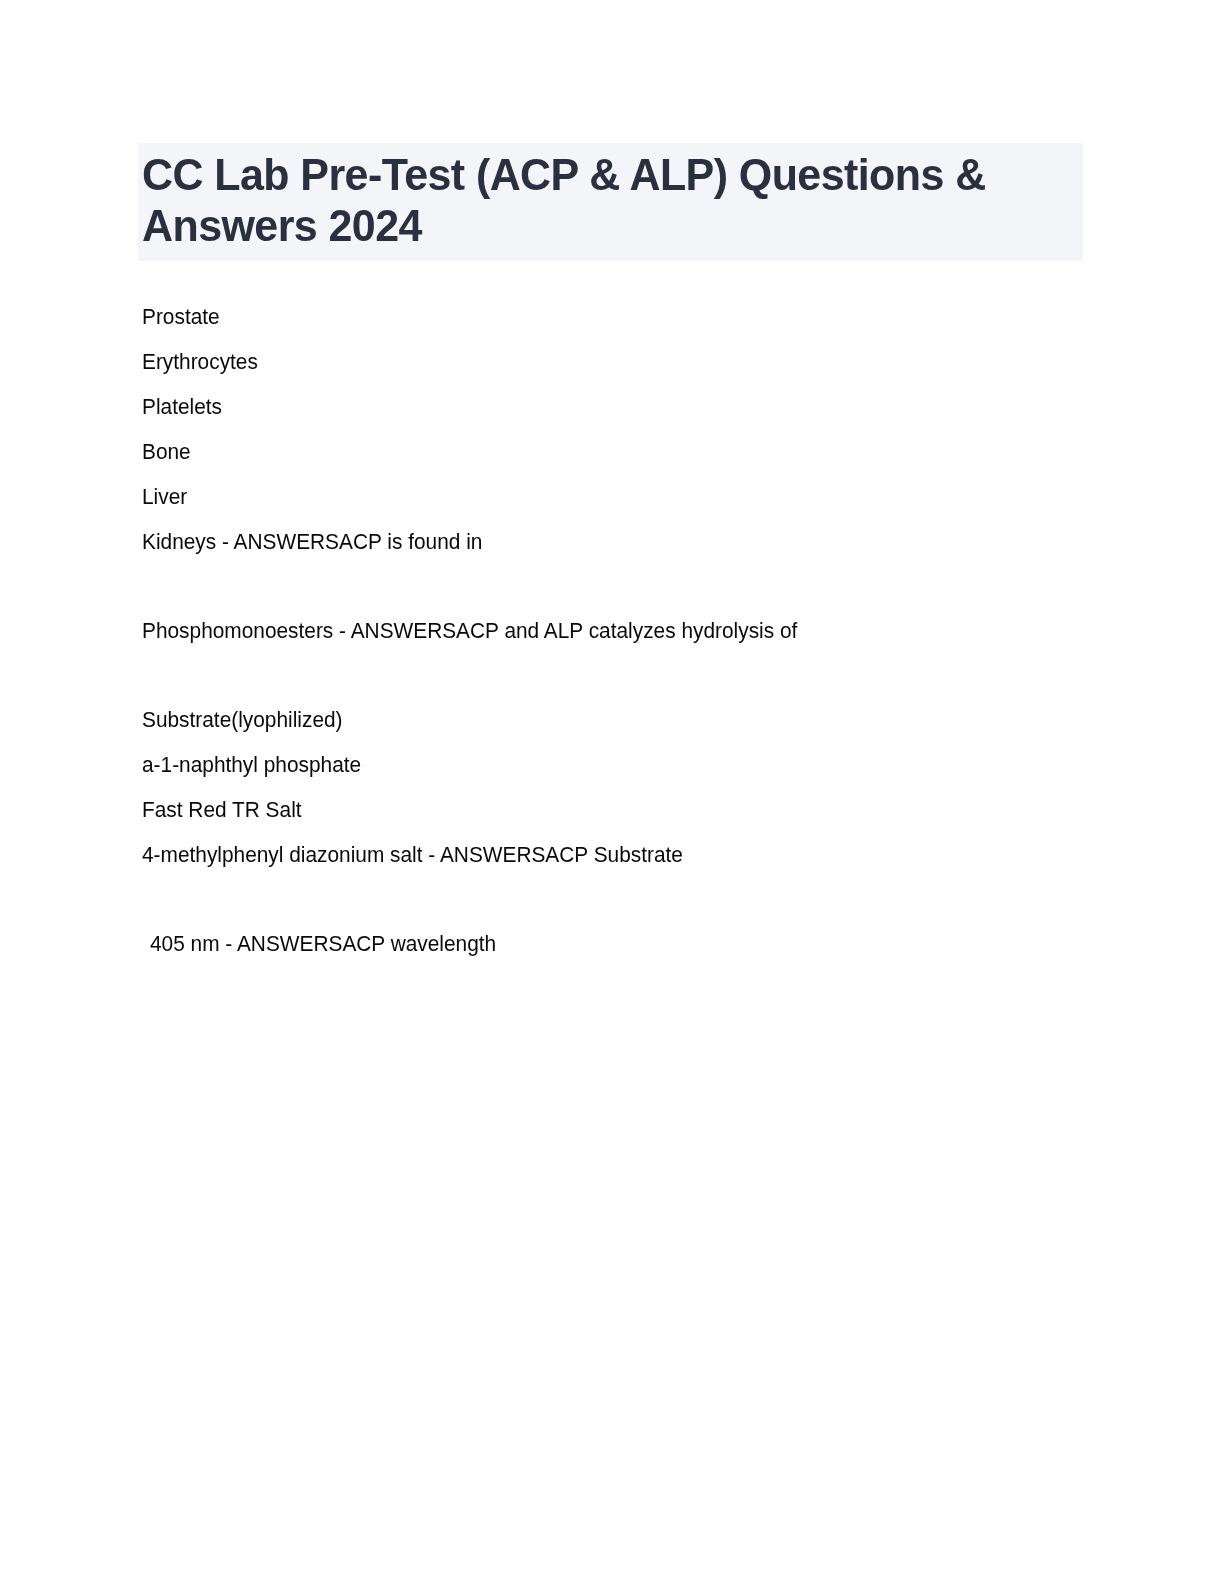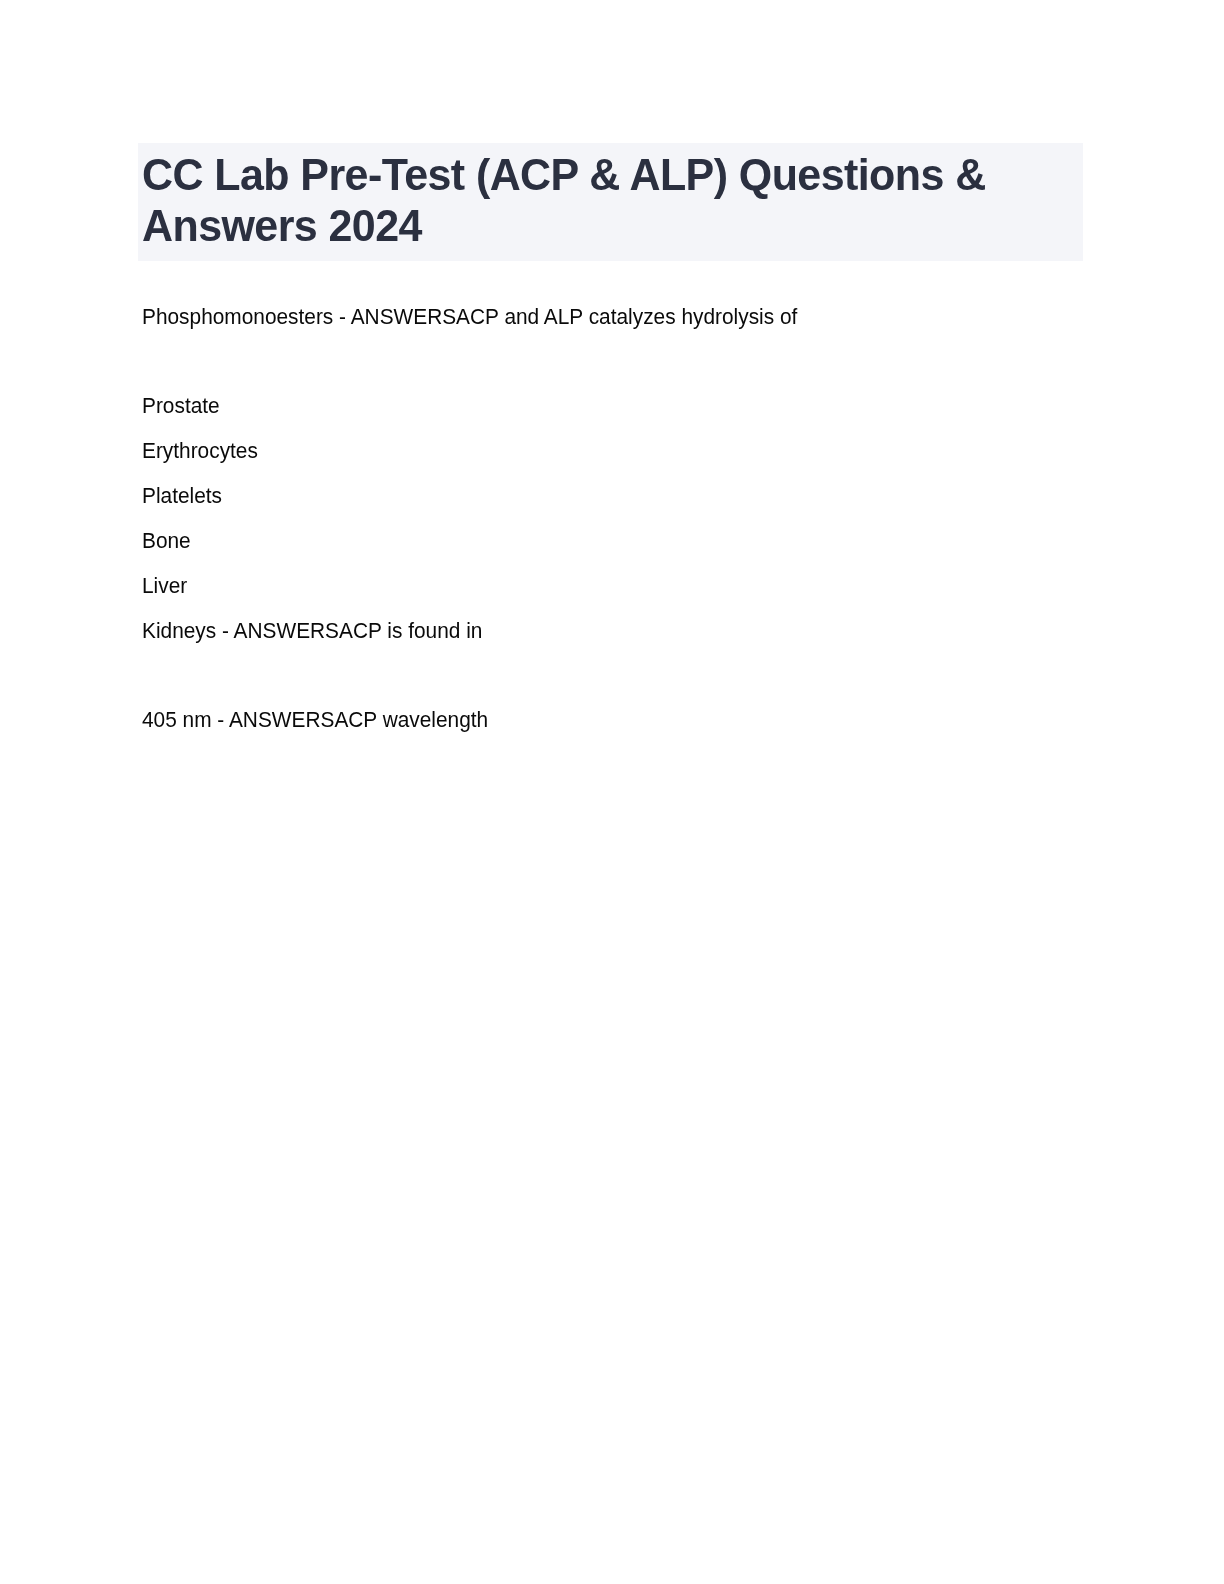--- a/index.html
+++ b/index.html
@@ -53,20 +53,21 @@
     left: 142px;
     top: 295px;
     width: 960px;
   }
 
   .para-block {
     margin: 0 0 44px 0;
   }
   .para-block:last-child {
     margin-bottom: 0;
+    margin-left: 8px;
   }
 
   .text-line {
     font-family: "Liberation Sans", sans-serif;
     font-size: 21.5px;
     line-height: 45px;
     color: #0a0a0a;
     white-space: pre-wrap;
     transform: scaleX(0.97);
     transform-origin: left center;
@@ -76,28 +77,34 @@
 <body>
 
 <div class="page">
 
   <div class="title-banner">
     <h1 class="doc-title">CC Lab Pre-Test (ACP &amp; ALP) Questions &amp; Answers 2024</h1>
   </div>
 
   <div class="body-content">
       <div class="para-block">
-        <div class="text-line">Phosphomonoesters - ANSWERSACP and ALP catalyzes hydrolysis of</div>
-      </div>
-      <div class="para-block">
         <div class="text-line">Prostate</div>
         <div class="text-line">Erythrocytes</div>
         <div class="text-line">Platelets</div>
         <div class="text-line">Bone</div>
         <div class="text-line">Liver</div>
         <div class="text-line">Kidneys - ANSWERSACP is found in</div>
+      </div>
+      <div class="para-block">
+        <div class="text-line">Phosphomonoesters - ANSWERSACP and ALP catalyzes hydrolysis of</div>
+      </div>
+      <div class="para-block">
+        <div class="text-line">Substrate(lyophilized)</div>
+        <div class="text-line">a-1-naphthyl phosphate</div>
+        <div class="text-line">Fast Red TR Salt</div>
+        <div class="text-line">4-methylphenyl diazonium salt - ANSWERSACP Substrate</div>
       </div>
       <div class="para-block">
         <div class="text-line">405 nm - ANSWERSACP wavelength</div>
       </div>
     </div>
 
 </div>
 
 </body></html>

